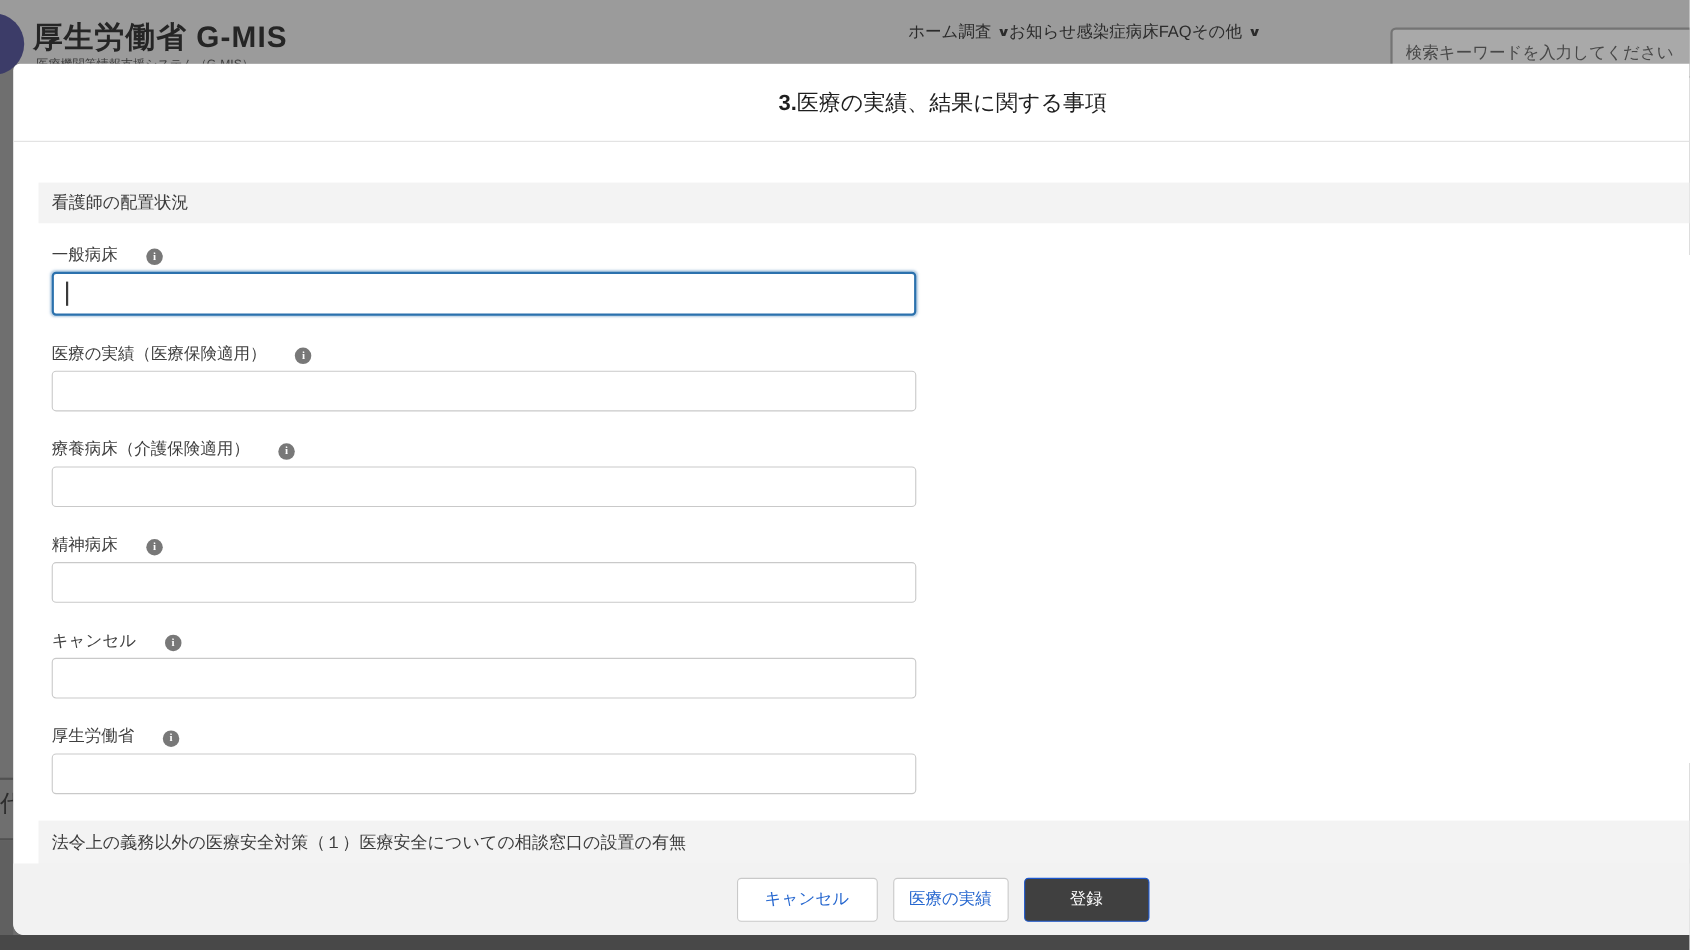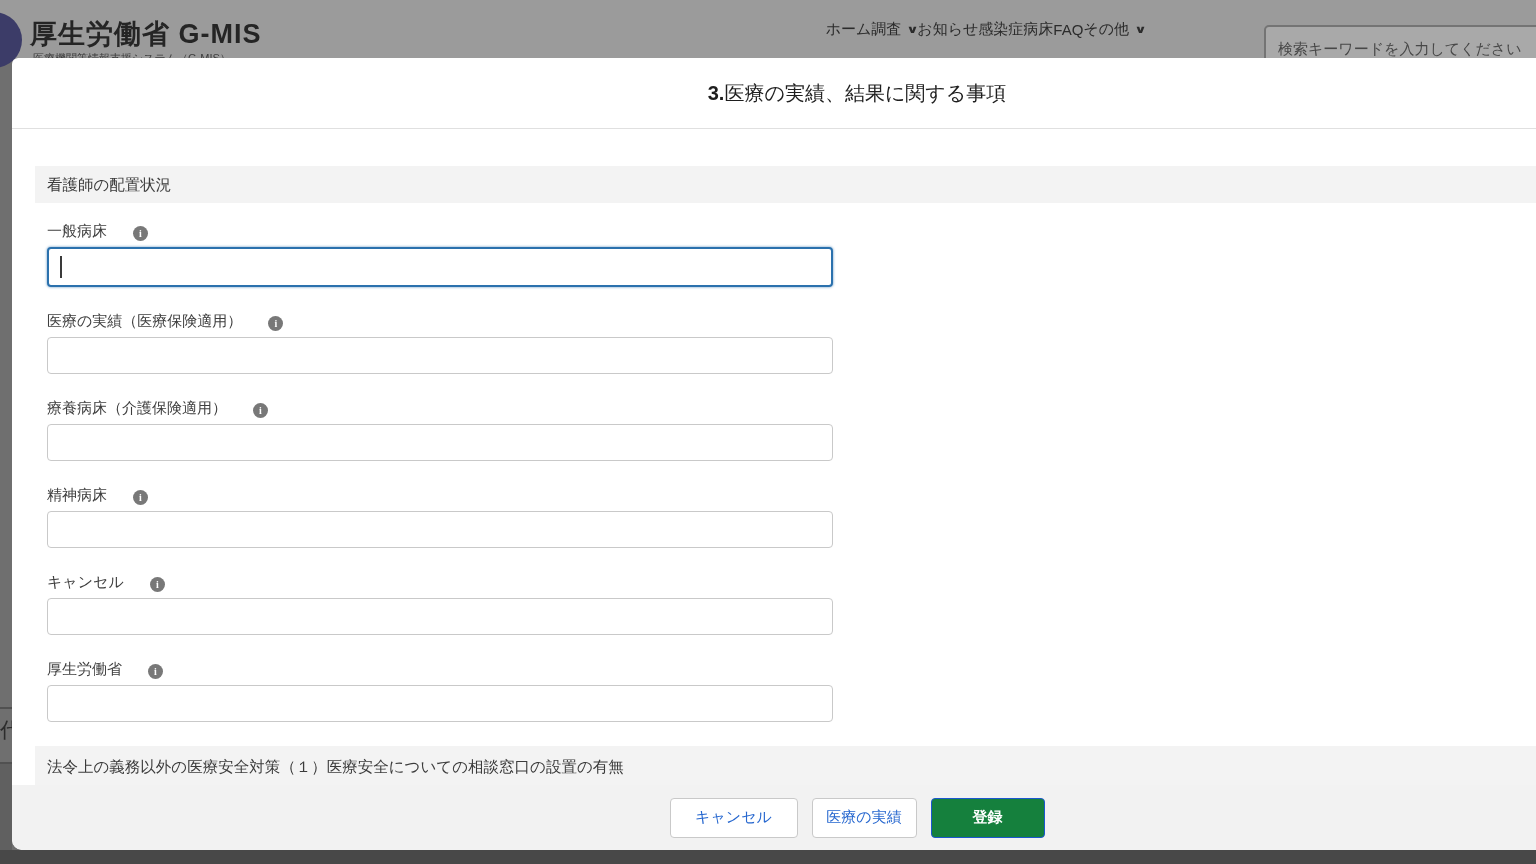--- a/index.html
+++ b/index.html
@@ -42,21 +42,21 @@
   .text-input { display: block; width: 100%; height: 37px; border: 1px solid #c9c9c9; border-radius: 4px; font-size: 15px; padding: 0 12px; color: #222; outline: none; background: #fff; font-family: inherit; }
   .input-wrap { position: relative; }
   .text-input.focused { height: 40px; border: 2px solid #2b71ad; box-shadow: 0 0 2px 1px rgba(43,113,173,0.35); }
   .caret { position: absolute; left: 13px; top: 9px; width: 1.5px; height: 22px; background: #3a3a3a; }
 
   .modal-footer { position: absolute; left: 0; right: 0; bottom: 0; height: 65px; background: #f2f2f2; border-radius: 0 0 10px 10px; display: flex; align-items: center; justify-content: center; gap: 14px; z-index: 5; }
   .btn { height: 40px; border-radius: 4px; font-size: 15px; font-family: inherit; cursor: pointer; display: inline-flex; align-items: center; justify-content: center; }
   .btn-outline { background: #ffffff; border: 1px solid #c9c9c9; color: #2667cf; }
   .btn-cancel { width: 128px; }
   .btn-draft { width: 105px; }
-  .btn-primary { width: 114px; background: #15803d; border: 1px solid #1b57cf; color: #ffffff; font-weight: bold; }
+  .btn-primary { width: 114px; background: #404040; border: 1px solid #1b57cf; color: #ffffff; }
 </style>
 </head>
 <body>
 
 <div id="screen">
 
   <div class="bd-header">
     <div class="logo-circle"></div>
     <div class="logo-text">厚生労働省 G-MIS</div>
     <div class="logo-sub">医療機関等情報支援システム（G-MIS）</div>

